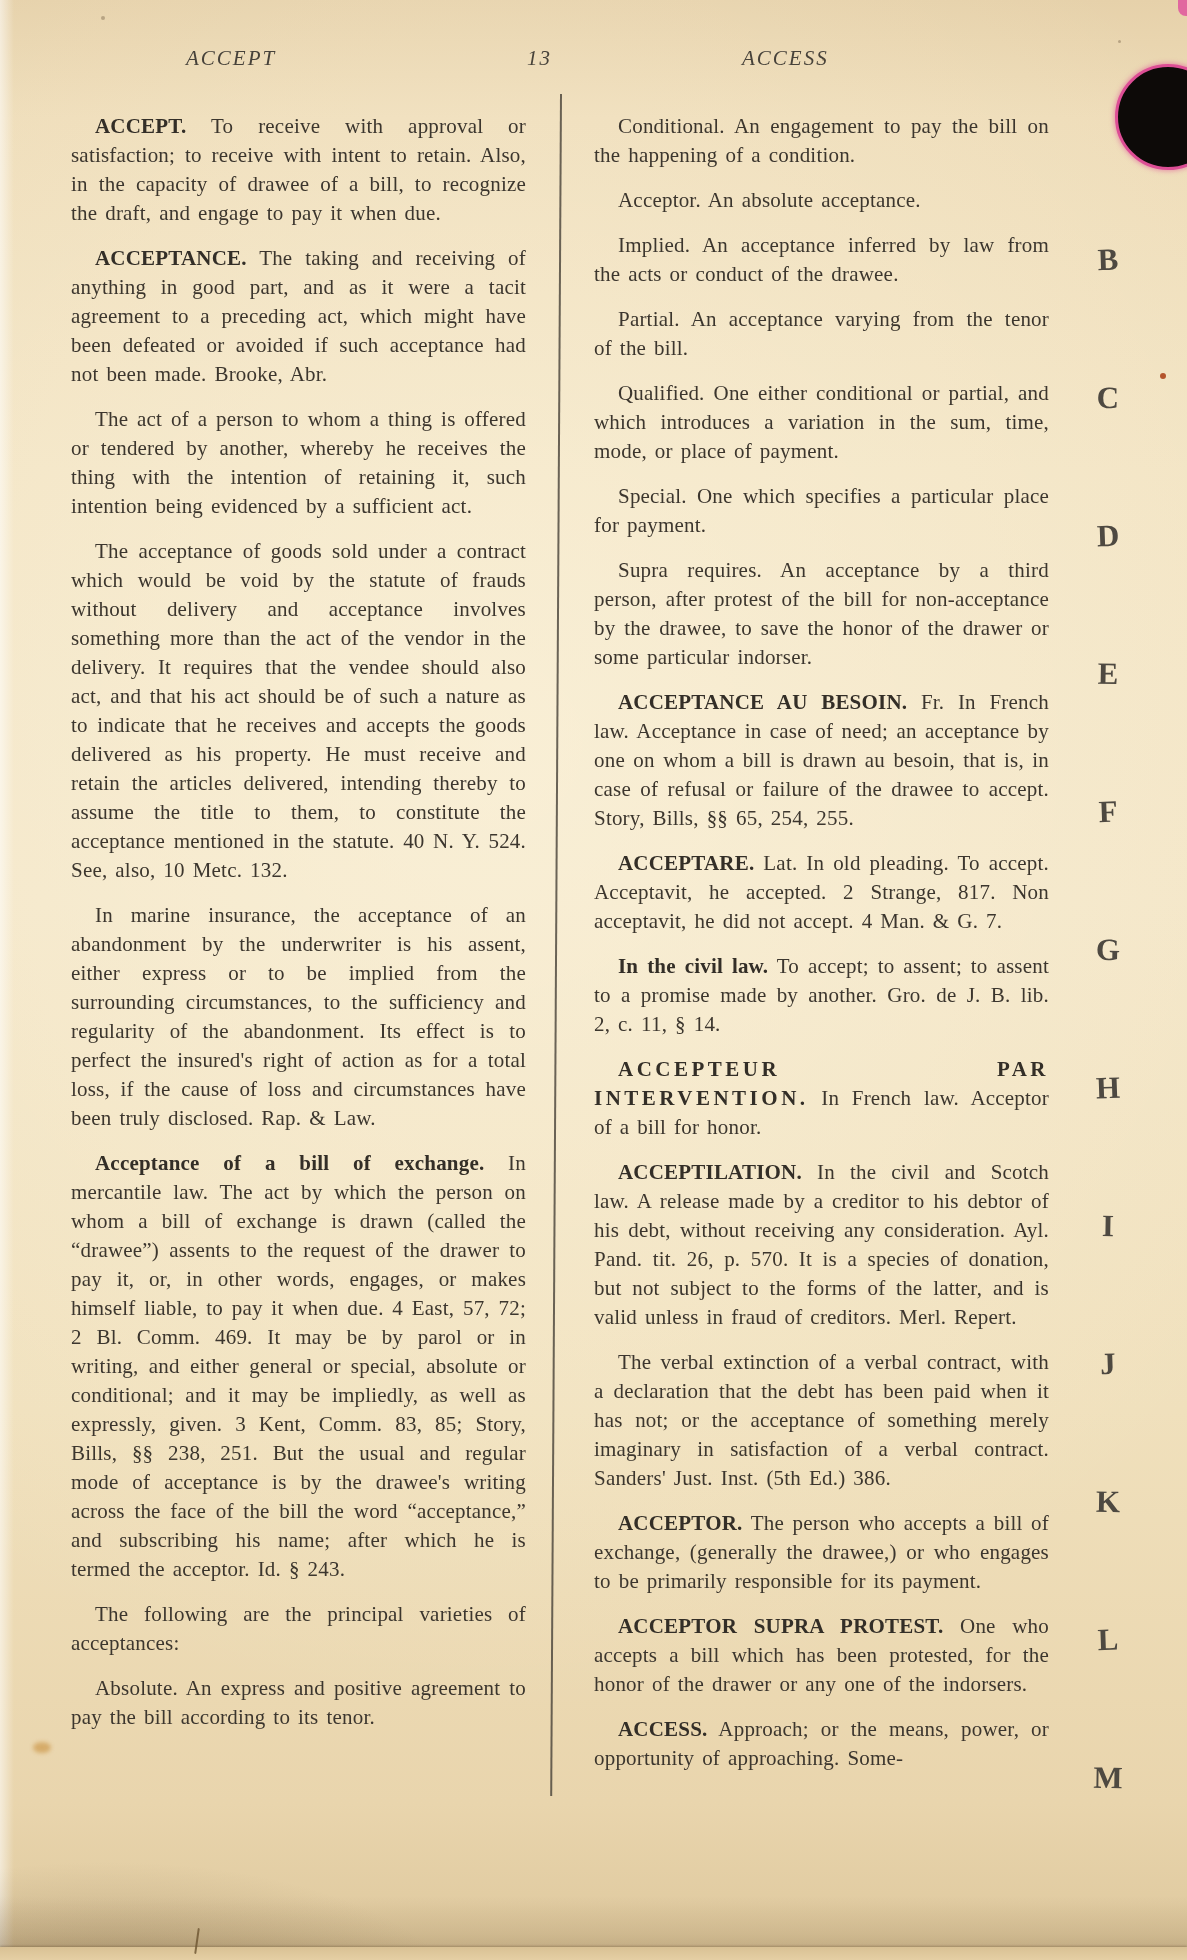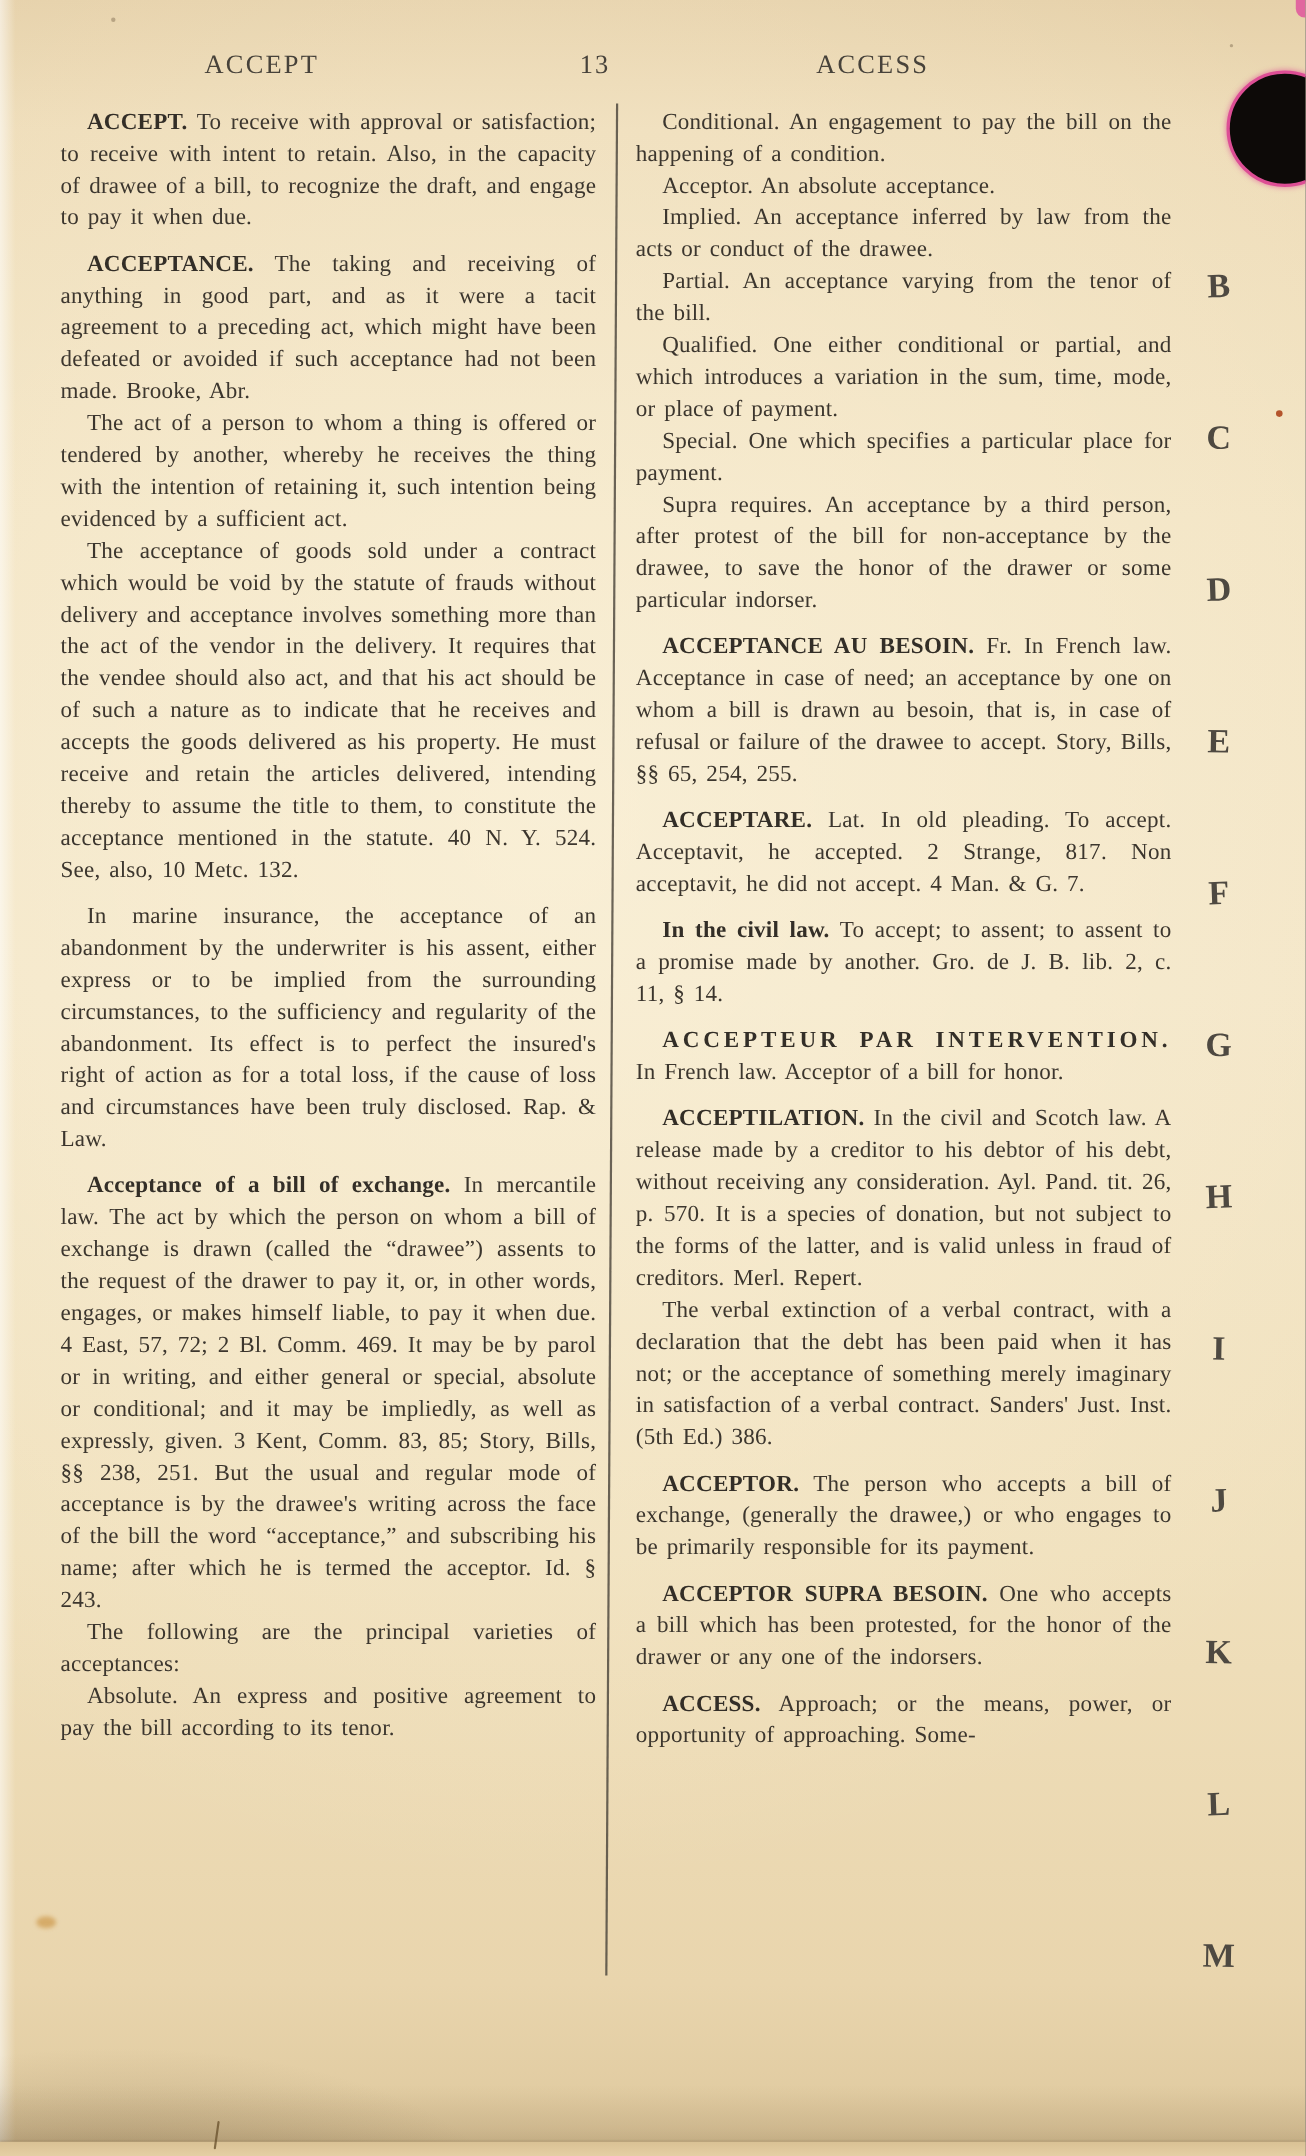--- a/index.html
+++ b/index.html
@@ -10,35 +10,35 @@
     overflow:hidden;
     font-family:"Liberation Serif","DejaVu Serif",serif;
     color:#3c362e;
     background:
       radial-gradient(130% 80% at 42% 38%, rgba(255,249,230,0.50), rgba(255,249,230,0) 62%),
       linear-gradient(180deg,#e6d1aa 0%,#eedcb8 6%,#f2e3c2 24%,#f3e5c6 46%,#f0e0bc 72%,#e9d5ad 92%,#ddc79c 100%);
   }
   
   .runhead span{
     position:absolute;top:46px;
-    font-size:24px;letter-spacing:2px;color:#47423a;
+    font-size:21px;letter-spacing:2px;color:#47423a;font-style:italic;
   }
   .rh-left{left:186px;}
   .rh-num{left:527px;letter-spacing:1px;}
   .rh-right{left:742px;}
   
   .col{
     position:absolute;top:96px;width:487px;
     font-size:21px;line-height:29px;
     letter-spacing:0.2px;word-spacing:2.5px;
     text-align:justify;
   }
   .col-left{left:55px;}
   .col-right{left:578px;}
-  .para{margin:0;text-indent:24px;}
+  .para{margin:16px;text-indent:24px;}
   .para.gap{margin-top:13px;}
   .b{font-weight:bold;color:#332e27;}
   .i{}
   .bs{font-weight:bold;letter-spacing:3.5px;color:#332e27;}
   
   .divider{
     position:absolute;left:560px;top:94px;
     width:2px;height:1702px;background:#4a443b;
     transform:rotate(0.33deg);transform-origin:top center;
     opacity:.82;
@@ -125,21 +125,21 @@
       <p class="para"><span class="i">Qualified.</span><span>  One either conditional or partial, and which introduces a variation in the sum, time, mode, or place of payment.</span></p>
       <p class="para"><span class="i">Special.</span><span>  One which specifies a particular place for payment.</span></p>
       <p class="para"><span class="i">Supra requires.</span><span>  An acceptance by a third person, after protest of the bill for non-acceptance by the drawee, to save the honor of the drawer or some particular indorser.</span></p>
       <p class="para gap"><span class="b">ACCEPTANCE AU BESOIN.</span><span>  Fr.  In French law.  Acceptance in case of need; an acceptance by one on whom a bill is drawn </span><span class="i">au besoin</span><span>, that is, in case of refusal or failure of the drawee to accept.  Story, Bills, §§ 65, 254, 255.</span></p>
       <p class="para gap"><span class="b">ACCEPTARE.</span><span>  Lat.  In old pleading. To accept.  </span><span class="i">Acceptavit</span><span>, he accepted.  2 Strange, 817.  </span><span class="i">Non acceptavit</span><span>, he did not accept.  4 Man. &amp; G. 7.</span></p>
       <p class="para gap"><span class="b">In the civil law.</span><span>  To accept; to assent; to assent to a promise made by another.  Gro. de J. B. lib. 2, c. 11, § 14.</span></p>
       <p class="para gap"><span class="bs">ACCEPTEUR PAR INTERVENTION.</span><span>  In French law.  Acceptor of a bill for honor.</span></p>
       <p class="para gap"><span class="b">ACCEPTILATION.</span><span>  In the civil and Scotch law.  A release made by a creditor to his debtor of his debt, without receiving any consideration.  Ayl. Pand. tit. 26, p. 570.  It is a species of donation, but not subject to the forms of the latter, and is valid unless in fraud of creditors.  Merl. Repert.</span></p>
       <p class="para"><span>The verbal extinction of a verbal contract, with a declaration that the debt has been paid when it has not; or the acceptance of something merely imaginary in satisfaction of a verbal contract.  Sanders' Just. Inst. (5th Ed.) 386.</span></p>
       <p class="para gap"><span class="b">ACCEPTOR.</span><span>  The person who accepts a bill of exchange, (generally the drawee,) or who engages to be primarily responsible for its payment.</span></p>
-      <p class="para gap"><span class="b">ACCEPTOR SUPRA BESOIN.</span><span>  One who accepts a bill which has been protested, for the honor of the drawer or any one of the indorsers.</span></p>
+      <p class="para gap"><span class="b">ACCEPTOR SUPRA PROTEST.</span><span>  One who accepts a bill which has been protested, for the honor of the drawer or any one of the indorsers.</span></p>
       <p class="para gap"><span class="b">ACCESS.</span><span>  Approach; or the means, power, or opportunity of approaching.  Some-</span></p>
     </div>
 
   <div id="thumb-index">
       <div class="tab-letter" style="top: 244px;">B</div>
       <div class="tab-letter" style="top: 382px;">C</div>
       <div class="tab-letter" style="top: 520px;">D</div>
       <div class="tab-letter" style="top: 658px;">E</div>
       <div class="tab-letter" style="top: 796px;">F</div>
       <div class="tab-letter" style="top: 934px;">G</div>

